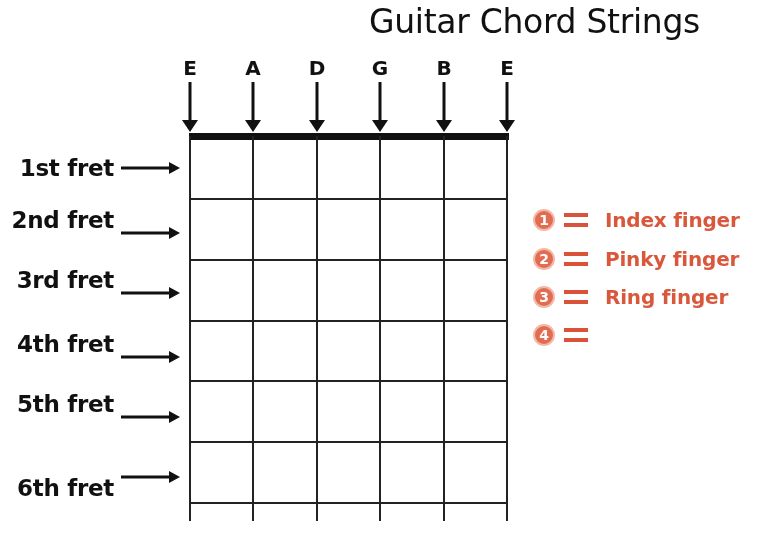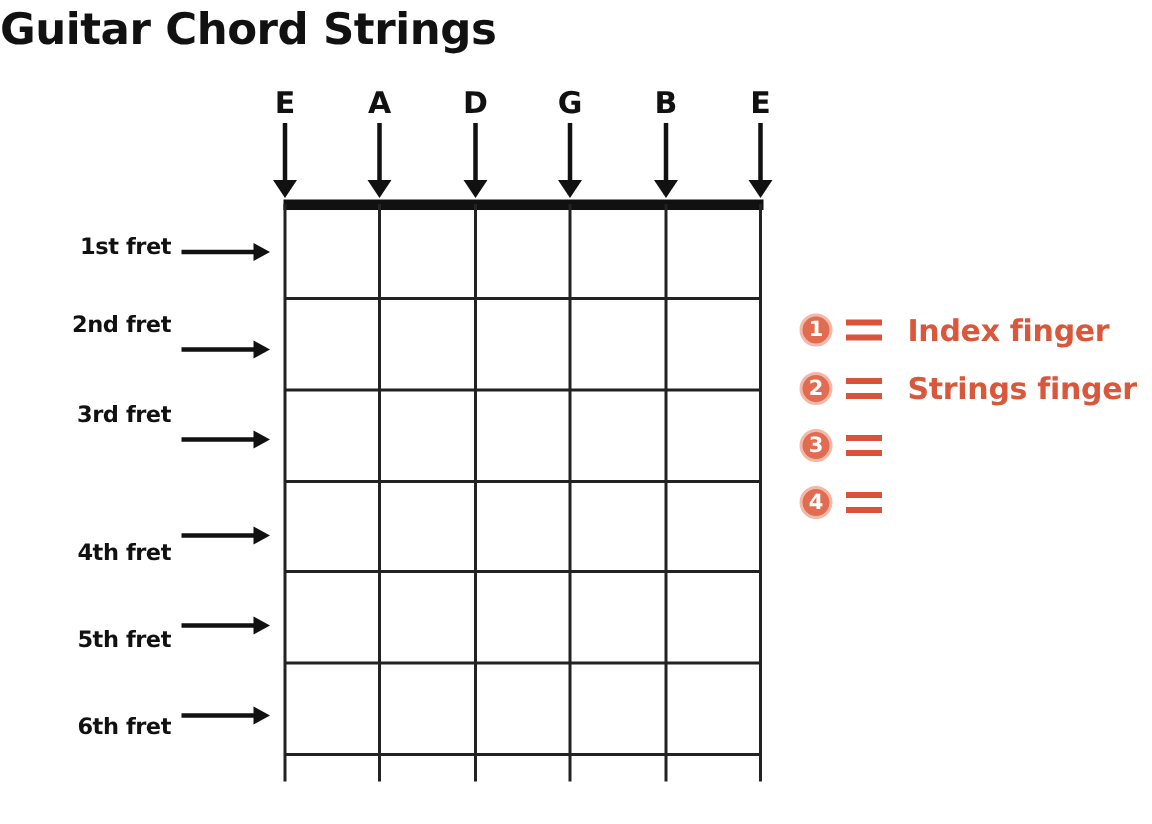--- a/index.html
+++ b/index.html
@@ -1,19 +1,19 @@
 <!DOCTYPE html>
 <html><head>
 <meta charset="utf-8">
 <style>
   html,body{margin:0;padding:0;background:#ffffff;}
   body{width:768px;height:549px;position:relative;overflow:hidden;font-family:"DejaVu Sans","Liberation Sans",sans-serif;}
-  .title{position:absolute;left:0;width:700px;top:2px;text-align:left;font-size:29px;font-weight:bold;color:#111;letter-spacing:-0.3px;}
+  .title{position:absolute;left:0;width:700px;top:2px;text-align:right;font-size:33px;font-weight:normal;color:#111;letter-spacing:-0.3px;}
   .strlabel{position:absolute;top:56px;width:30px;margin-left:-15px;text-align:center;font-size:20px;font-weight:bold;color:#111;}
-  .fretlabel{position:absolute;left:0;width:114px;text-align:right;font-size:15px;font-weight:bold;color:#111;letter-spacing:-0.3px;}
+  .fretlabel{position:absolute;left:0;width:114px;text-align:right;font-size:23px;font-weight:bold;color:#111;letter-spacing:-0.3px;}
   svg.grid{position:absolute;left:0;top:0;}
   .legend-row{position:absolute;left:533px;height:28px;display:flex;align-items:center;}
   .legend-num{width:22px;height:22px;border-radius:50%;background:#e26c51;border:2px solid #f2b8a8;box-sizing:border-box;color:#fff;font-weight:bold;font-size:14px;display:flex;align-items:center;justify-content:center;line-height:1;}
   .legend-eq{margin-left:9px;width:24px;height:14px;display:flex;flex-direction:column;justify-content:space-between;}
   .legend-eq span{display:block;height:4px;background:#d9533a;}
   .legend-text{margin-left:17px;font-size:20px;font-weight:bold;color:#d9583c;letter-spacing:-0.2px;white-space:nowrap;text-align:center;}
 </style>
 </head>
 <body>
 
@@ -22,22 +22,22 @@
 <div class="strlabel" style="left:190px">E</div>
 <div class="strlabel" style="left:253px">A</div>
 <div class="strlabel" style="left:317px">D</div>
 <div class="strlabel" style="left:380px">G</div>
 <div class="strlabel" style="left:444px">B</div>
 <div class="strlabel" style="left:507px">E</div>
 
 <div class="fretlabel" style="top:155px">1st fret</div>
 <div class="fretlabel" style="top:207px">2nd fret</div>
 <div class="fretlabel" style="top:267px">3rd fret</div>
-<div class="fretlabel" style="top:359px">4th fret</div>
-<div class="fretlabel" style="top:417px">5th fret</div>
+<div class="fretlabel" style="top:331px">4th fret</div>
+<div class="fretlabel" style="top:391px">5th fret</div>
 <div class="fretlabel" style="top:475px">6th fret</div>
 
 <svg class="grid" width="768" height="549">
   <defs>
     <marker id="ahDown" markerWidth="4" markerHeight="4" refX="2" refY="2" orient="auto" markerUnits="strokeWidth">
       <path d="M0,0 L4,2 L0,4 Z" fill="#111"></path>
     </marker>
   </defs>
 
   <g stroke="#111" stroke-width="3" fill="#111">
@@ -98,28 +98,29 @@
       <span></span>
     </div>
   <div class="legend-text">Index finger</div>
 </div>
 <div class="legend-row" style="top:245px">
   <div class="legend-num">2</div>
   <div class="legend-eq">
       <span></span>
       <span></span>
     </div>
-  <div class="legend-text">Strings finger</div>
+  <div class="legend-text">Pinky finger</div>
 </div>
 <div class="legend-row" style="top:283px">
   <div class="legend-num">3</div>
   <div class="legend-eq">
       <span></span>
       <span></span>
     </div>
+  <div class="legend-text">Ring finger</div>
 </div>
 <div class="legend-row" style="top:321px">
   <div class="legend-num">4</div>
   <div class="legend-eq">
       <span></span>
       <span></span>
     </div>
 </div>
 
 </body></html>

